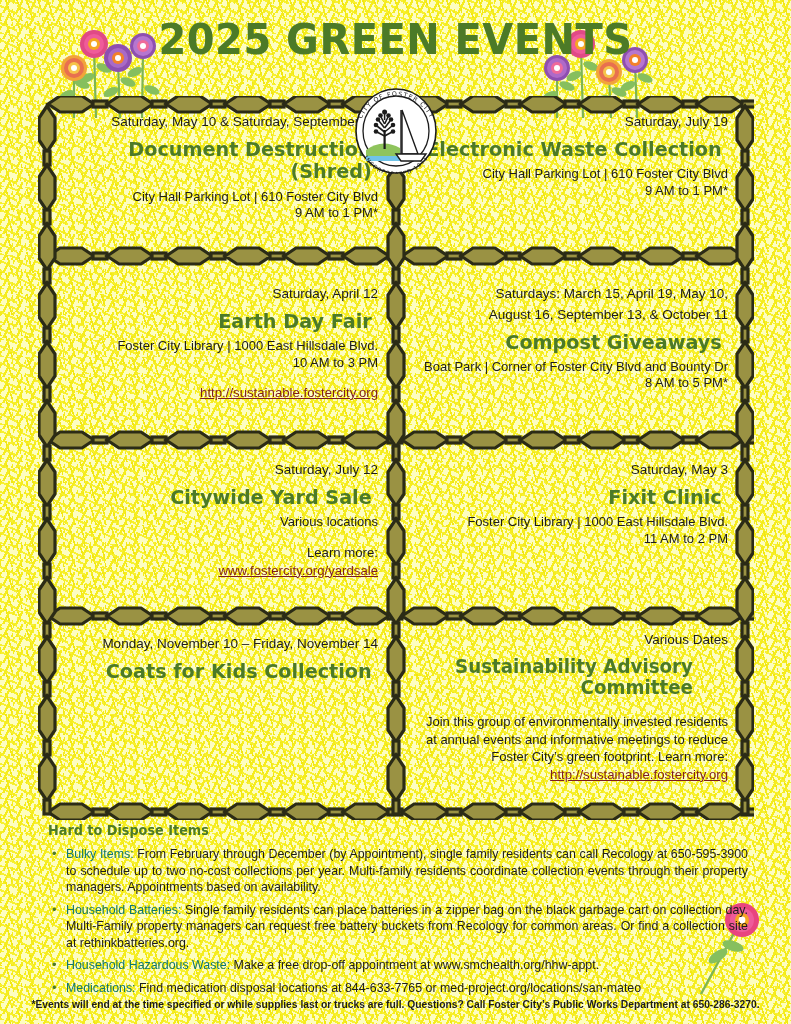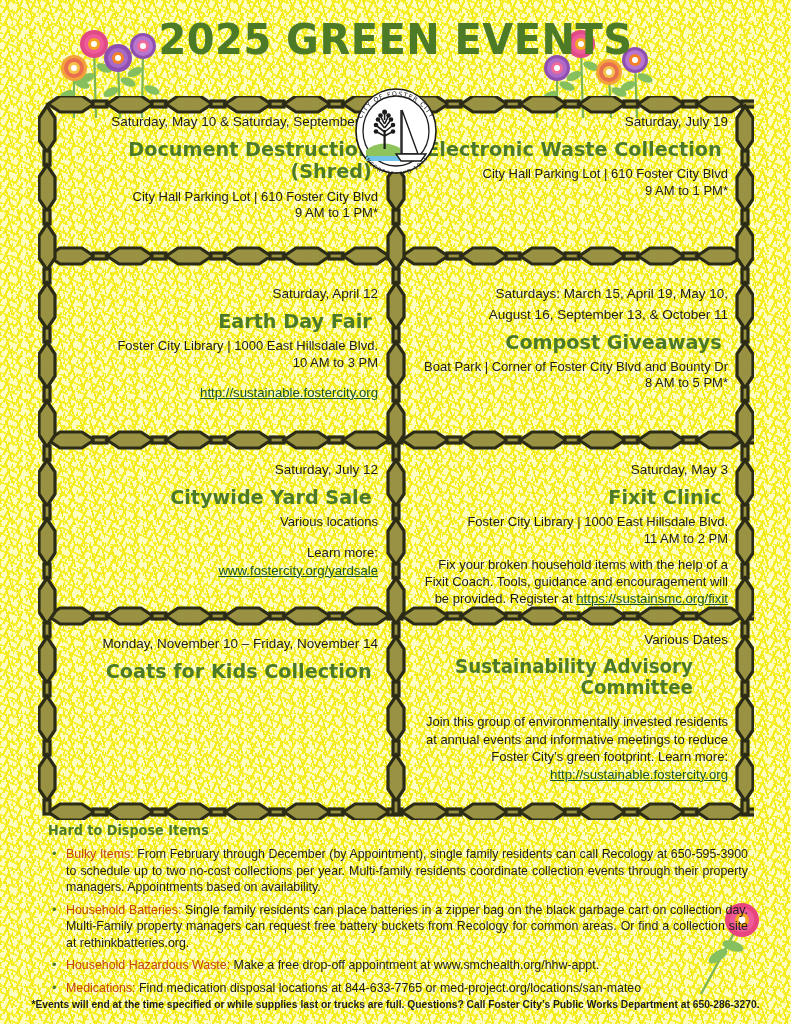--- a/index.html
+++ b/index.html
@@ -112,21 +112,21 @@
     font-size: 13px;
     line-height: 1.25;
   }
   .cell .note {
     font-size: 13px;
     line-height: 1.32;
     margin-top: 12px;
   }
   .cell .note.tight { margin-top: 9px; }
   .cell a, .cell .link {
-    color: #14532d;
+    color: #7f1d1d;
     text-decoration: underline;
     font-size: 13.2px;
   }
   .cell .linkline { margin-top: 13px; font-size: 13.2px; line-height: 1.3; }
 
   
   #hard {
     position: absolute;
     left: 48px;
     top: 822px;
@@ -154,21 +154,21 @@
   }
   #hard li::before {
     content: "•";
     position: absolute;
     left: 4px;
     top: -1px;
     color: #4c7a27;
     font-size: 13px;
   }
   #hard li .lead {
-    color: #c2410c;
+    color: #0f766e;
     font-weight: normal;
   }
 
   #footnote {
     position: absolute;
     left: 0; right: 0;
     top: 998px;
     text-align: center;
     font-size: 10.6px;
     font-weight: bold;
@@ -505,21 +505,20 @@
     <div class="loc">Various locations</div>
     <div class="linkline">Learn more:</div>
     <div><span class="link">www.fostercity.org/yardsale</span></div>
   </div>
 
   <div class="cell" style="padding-top:18px">
     <div class="date">Saturday, May 3</div>
     <div class="cell-title">Fixit Clinic</div>
     <div class="loc">Foster City Library | 1000 East Hillsdale Blvd.</div>
     <div class="loc">11 AM to 2 PM</div>
-    <div class="note tight"><span>Fix your broken household items with the help of a Fixit Coach. Tools, guidance and encouragement will be provided. Register at </span><span class="link">https://sustainsmc.org/fixit</span></div>
   </div>
 
   <div class="cell" style="padding-top:16px">
     <div class="date">Monday, November 10 – Friday, November 14</div>
     <div class="cell-title">Coats for Kids Collection</div>
   </div>
 
   <div class="cell" style="padding-top:12px">
     <div class="date">Various Dates</div>
     <div class="cell-title small" style="padding:0 30px">Sustainability Advisory Committee</div>

